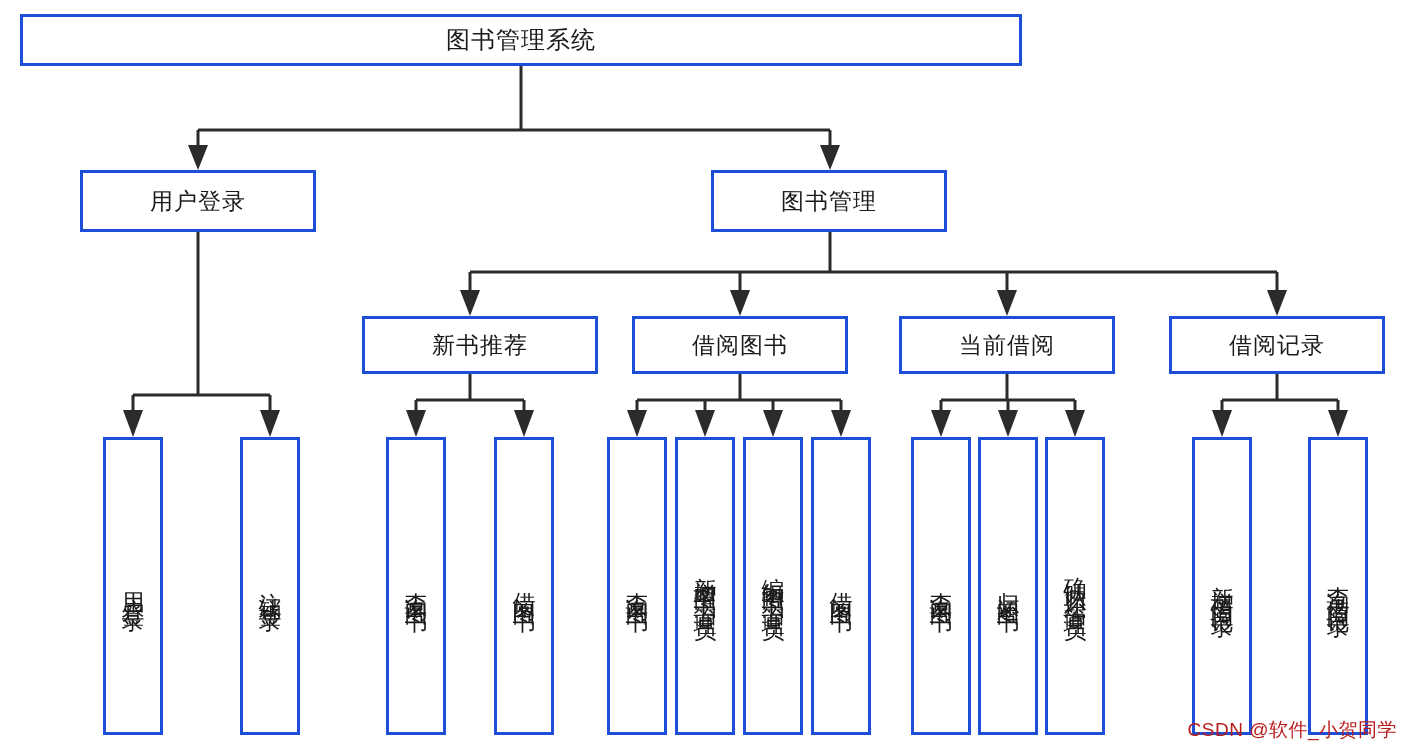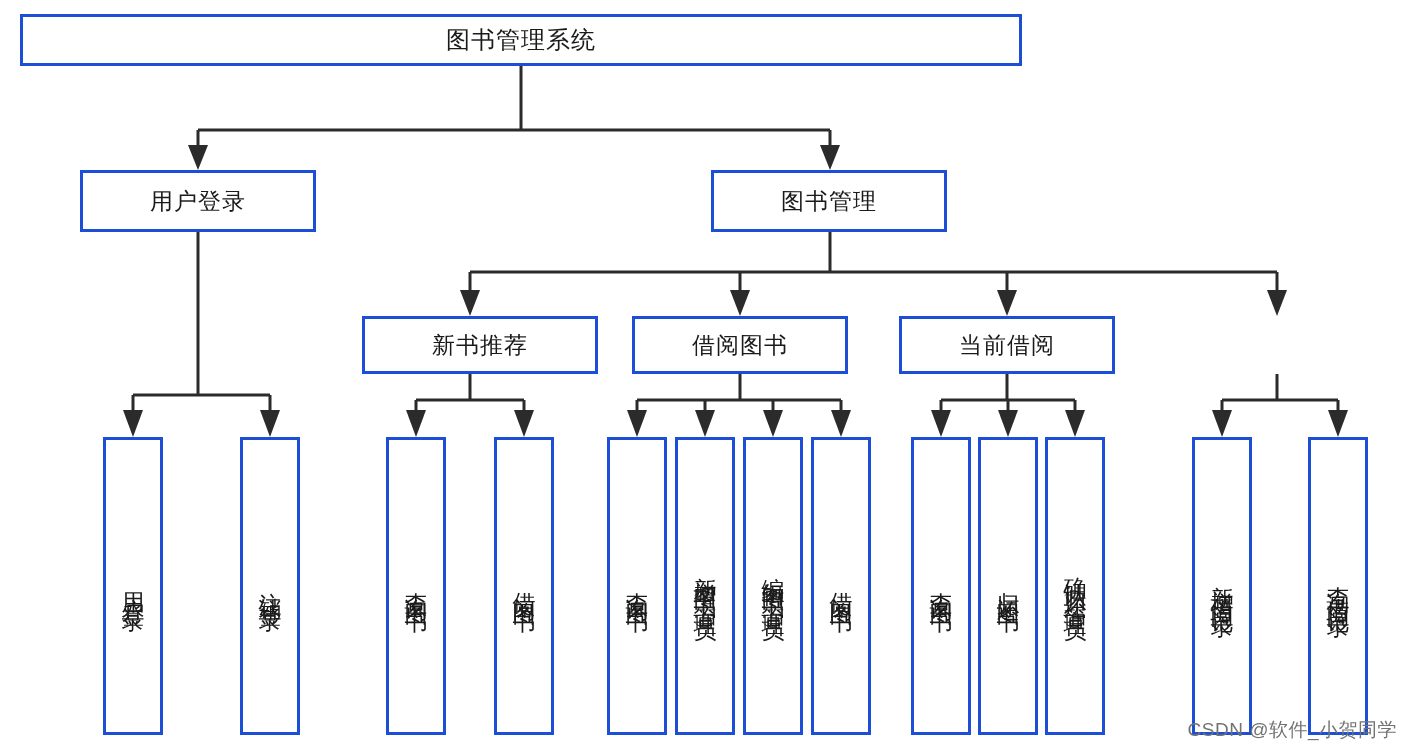--- a/index.html
+++ b/index.html
@@ -61,21 +61,21 @@
     fill: none;
   }
   #wires polygon {
     fill: #2b2b2b;
   }
   .watermark {
     position: absolute;
     right: 8px;
     bottom: 4px;
     font-size: 19px;
-    color: #737373;
+    color: #b91c1c;
     letter-spacing: 0.5px;
     white-space: nowrap;
     pointer-events: none;
   }
 </style>
 </head>
 <body>
 
 <div id="canvas">
 
@@ -159,20 +159,23 @@
 
   <div class="node horizontal" style="left:362px; top:316px; width:236px; height:58px;">
     <span>新书推荐</span>
   </div>
   <div class="node horizontal" style="left:632px; top:316px; width:216px; height:58px;">
     <span>借阅图书</span>
   </div>
   <div class="node horizontal" style="left:899px; top:316px; width:216px; height:58px;">
     <span>当前借阅</span>
   </div>
+  <div class="node horizontal" style="left:1169px; top:316px; width:216px; height:58px;">
+    <span>借阅记录</span>
+  </div>
 
   <div class="node vertical" style="left:103px; top:437px; width:60px; height:298px;">
     <span class="vlabel">用户登录</span>
   </div>
   <div class="node vertical" style="left:240px; top:437px; width:60px; height:298px;">
     <span class="vlabel">注销登录</span>
   </div>
 
   <div class="node vertical" style="left:386px; top:437px; width:60px; height:298px;">
     <span class="vlabel">查询图书</span>

